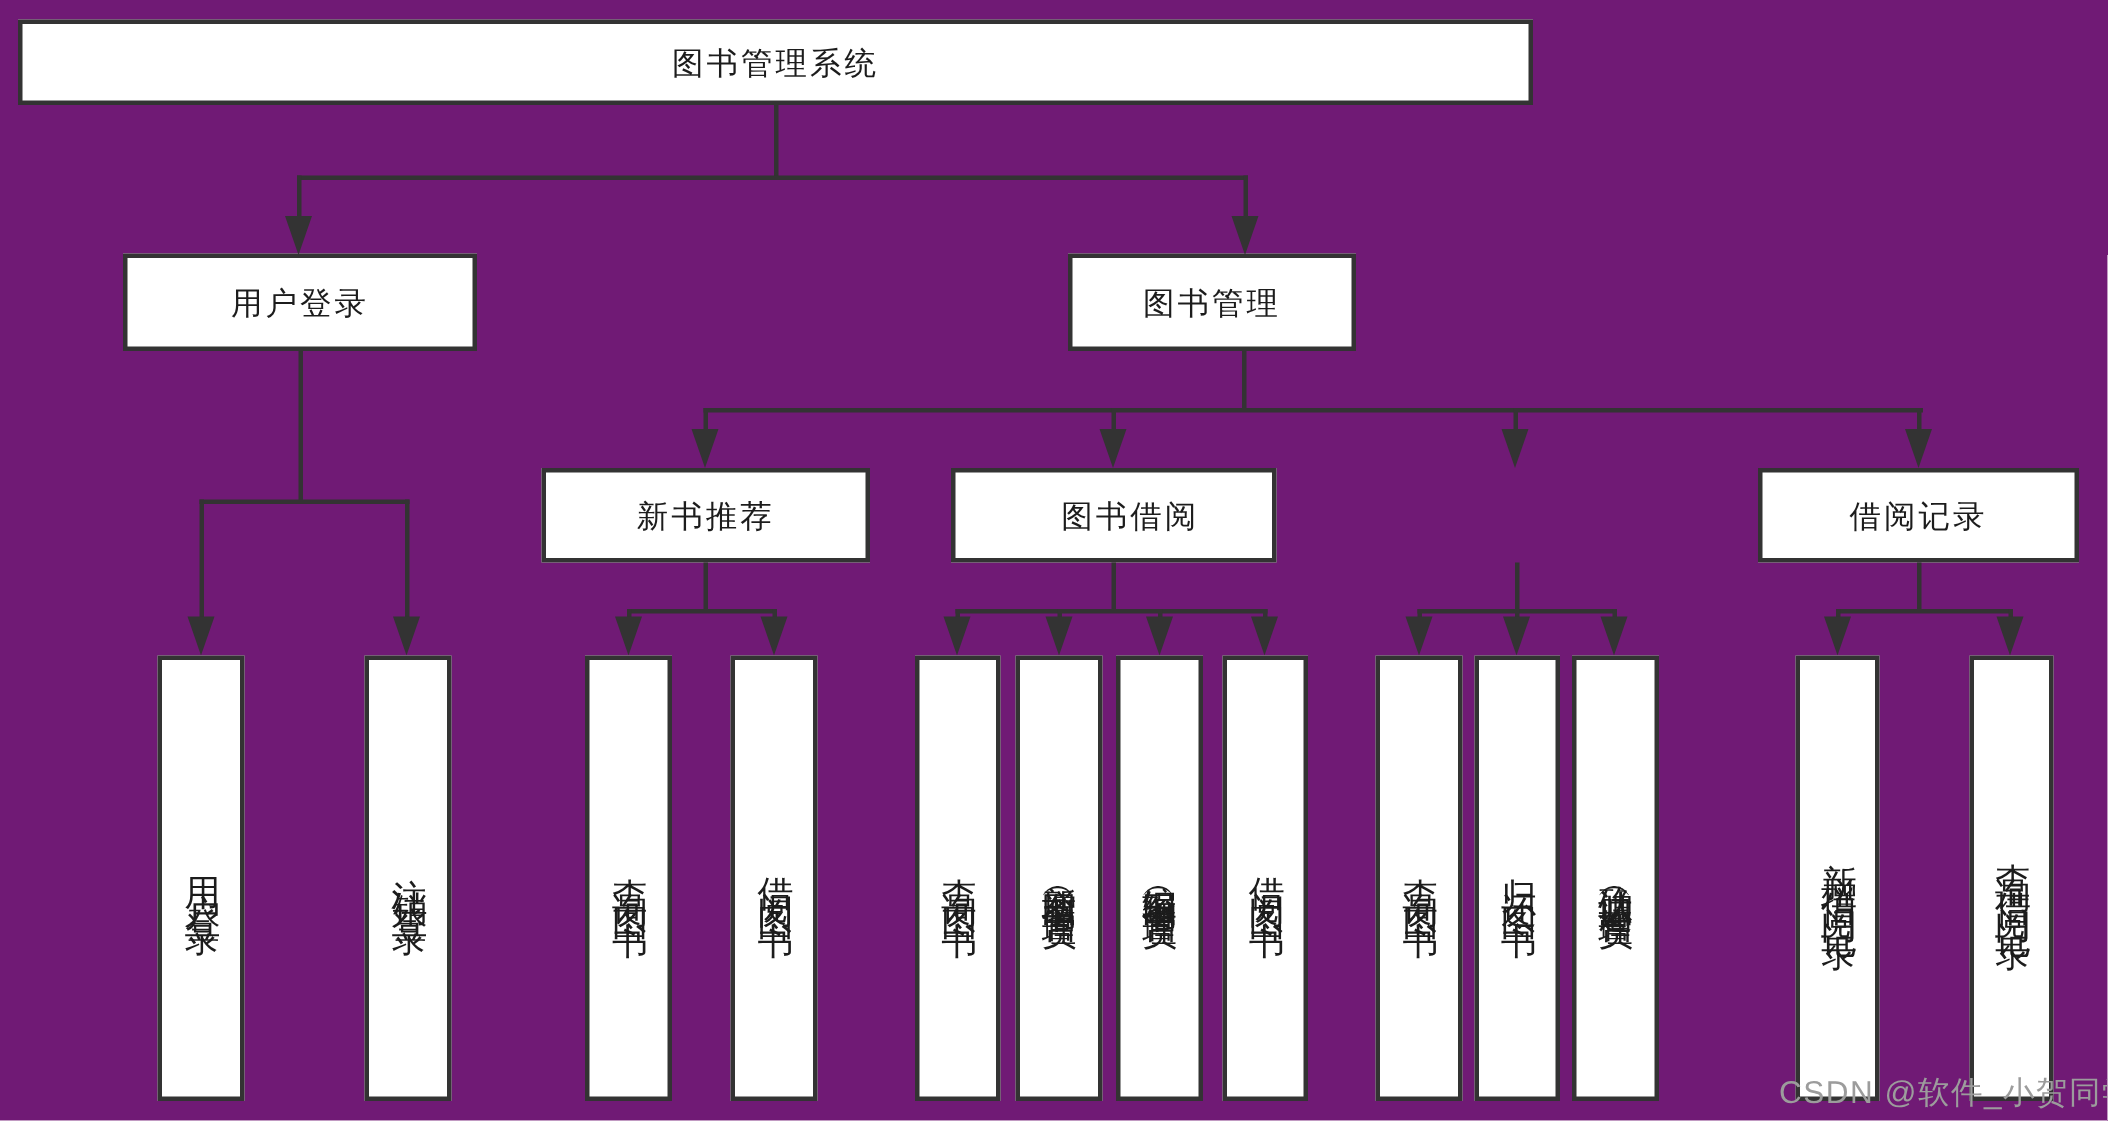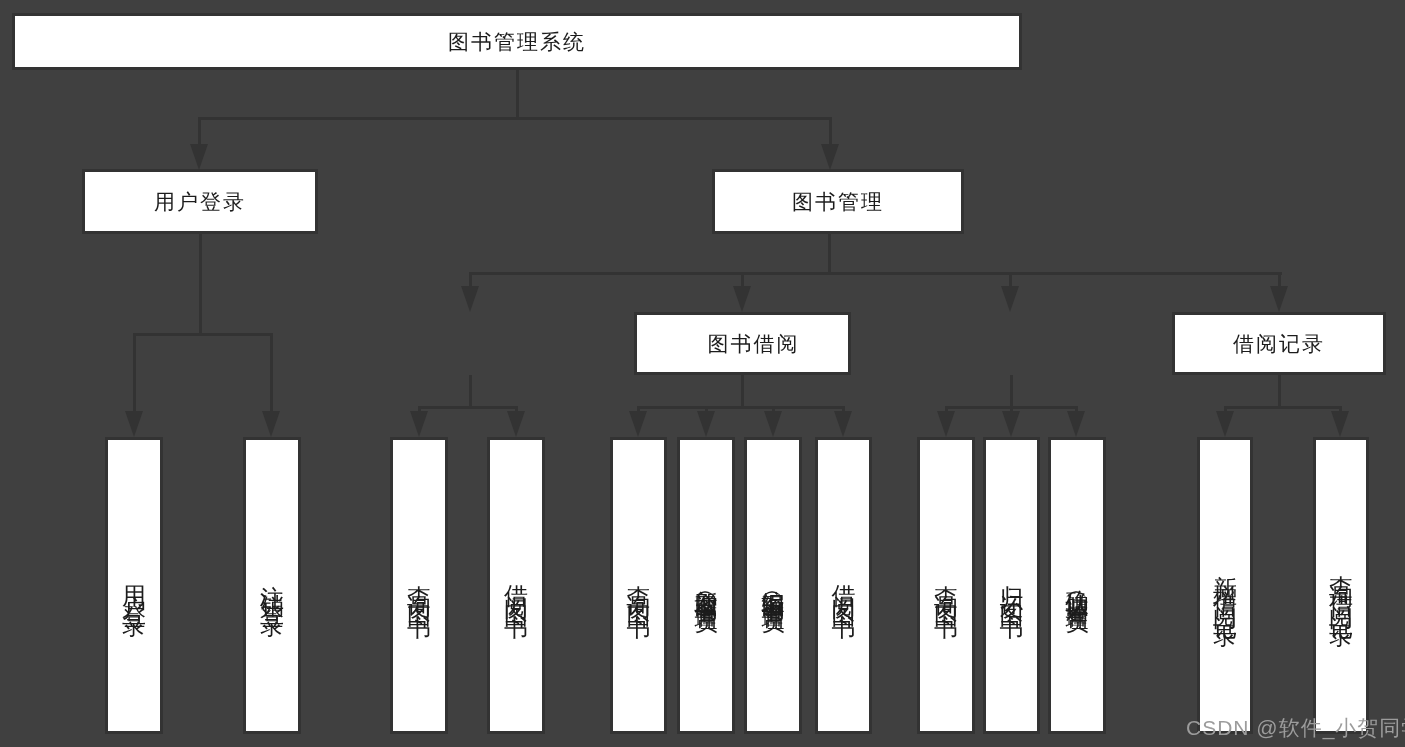--- a/index.html
+++ b/index.html
@@ -1,17 +1,17 @@
 <!DOCTYPE html>
 <html><head>
 <meta charset="utf-8">
 <style>
   html,body{margin:0;padding:0;background:#fff;}
   #canvas{
-    position:relative;width:1405px;height:747px;background:#404040;
+    position:relative;width:1405px;height:747px;background:#701a75;
     font-family:"Liberation Sans","DejaVu Sans",sans-serif;overflow:hidden;
   }
   .box{
     position:absolute;background:#fff;border:3px solid #333333;box-sizing:border-box;
     display:flex;align-items:center;justify-content:center;color:#1c1c1c;
   }
   .hbox{font-size:21px;letter-spacing:2px;font-weight:400;}
   .leaf{z-index:1;}
   .vtext{
     writing-mode:vertical-rl;text-orientation:mixed;
@@ -31,22 +31,23 @@
   }
 </style>
 </head>
 <body>
 
 <div id="canvas">
 
   <div class="box hbox" style="left:12px;top:13px;width:1010px;height:57px;">图书管理系统</div>
 
   <div class="box hbox" style="left:82px;top:169px;width:236px;height:65px;">用户登录</div>
-  <div class="box hbox" style="left:712px;top:169px;width:252px;height:65px;">图书管理</div>
+  <div class="box hbox" style="left:712px;top:169px;width:192px;height:65px;">图书管理</div>
 
+  <div class="box hbox" style="left:361px;top:312px;width:219px;height:63px;">新书推荐</div>
   <div class="box hbox" style="left:634px;top:312px;width:217px;height:63px;padding-left:22px;">图书借阅</div>
   <div class="box hbox" style="left:1172px;top:312px;width:214px;height:63px;">借阅记录</div>
 
   <div class="box leaf" style="left:105px;top:437px;width:58px;height:297px;">
     <span class="vtext">用户登录</span>
   </div>
   <div class="box leaf" style="left:243px;top:437px;width:58px;height:297px;">
     <span class="vtext">注销登录</span>
   </div>
 

